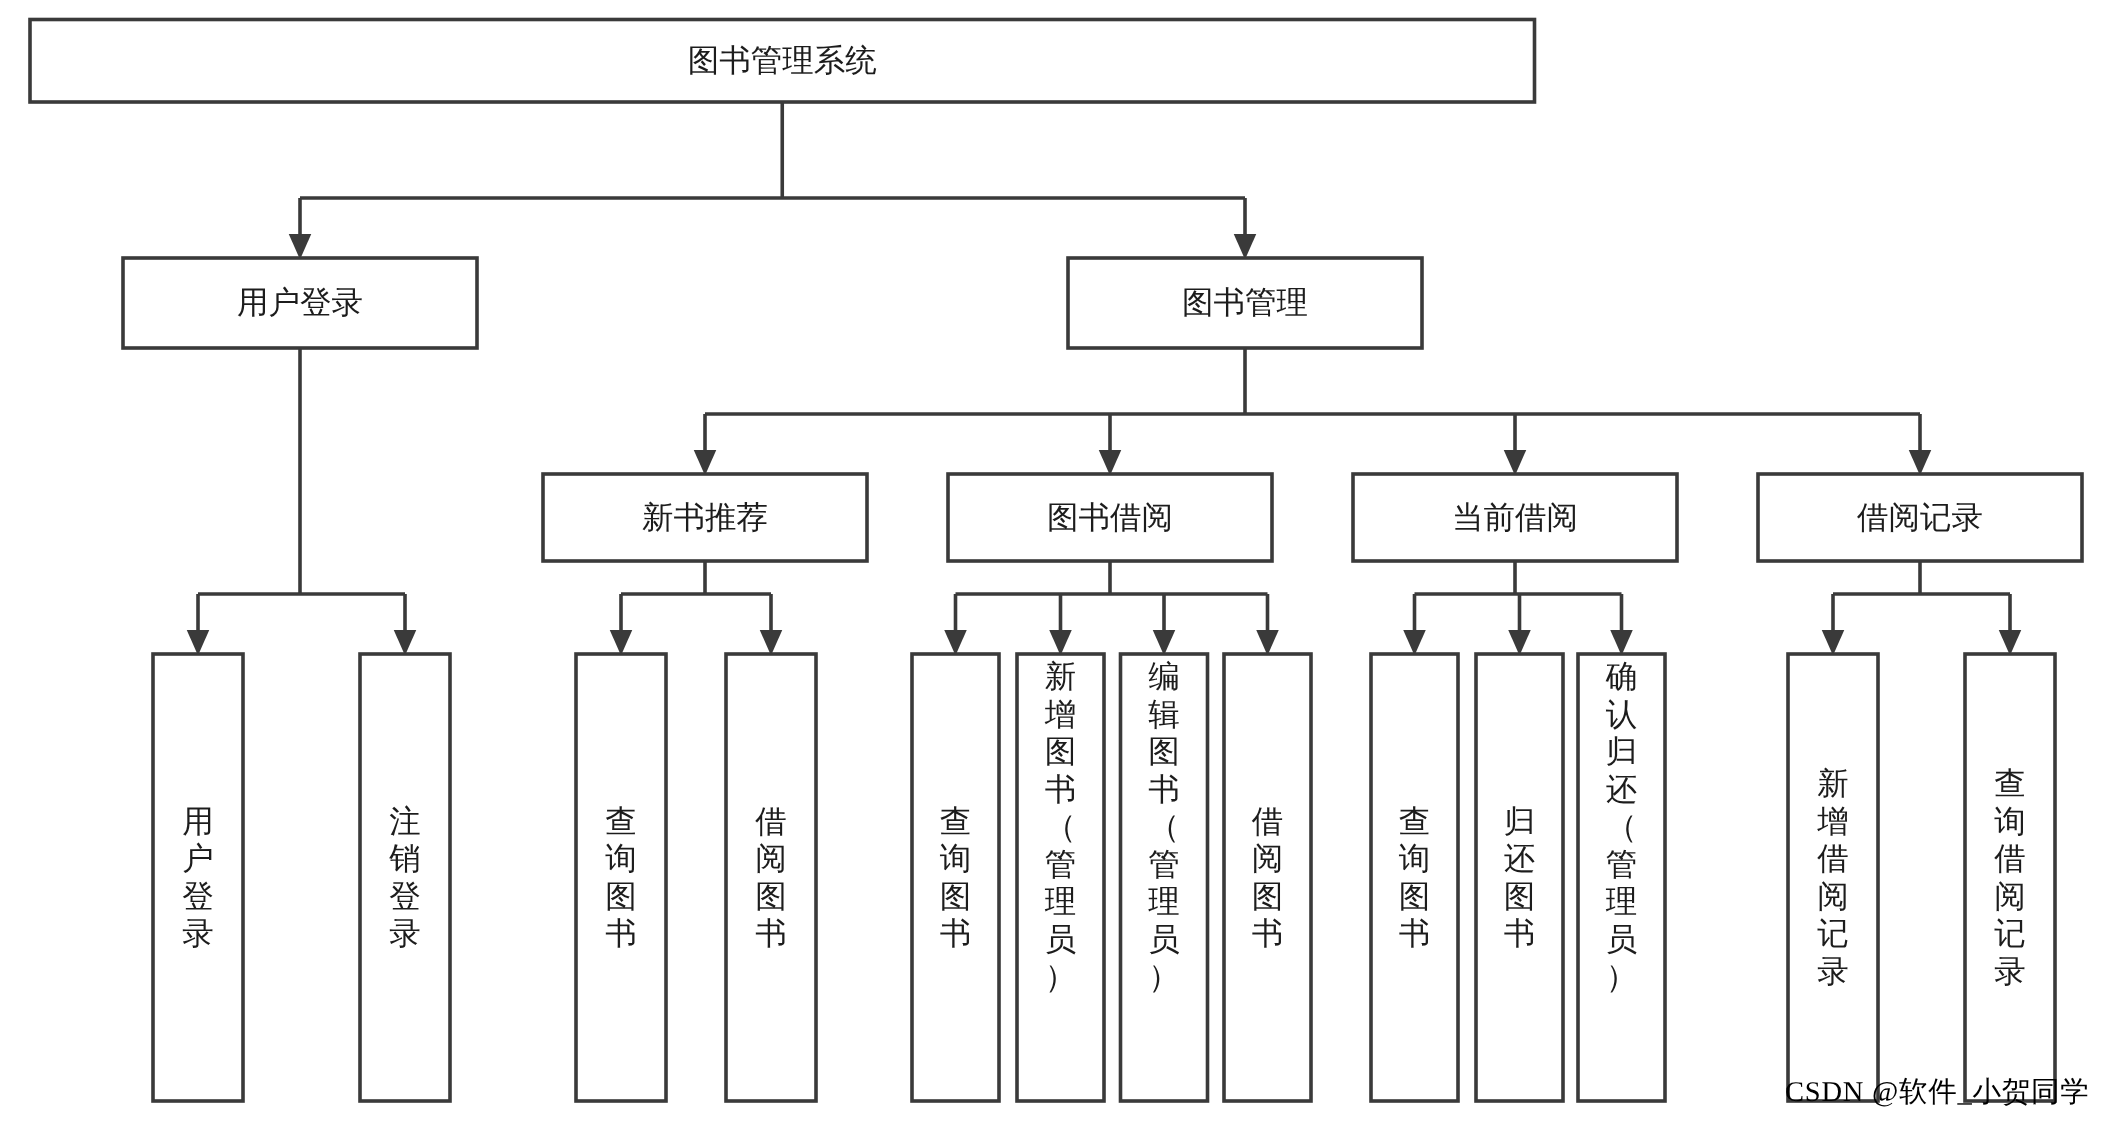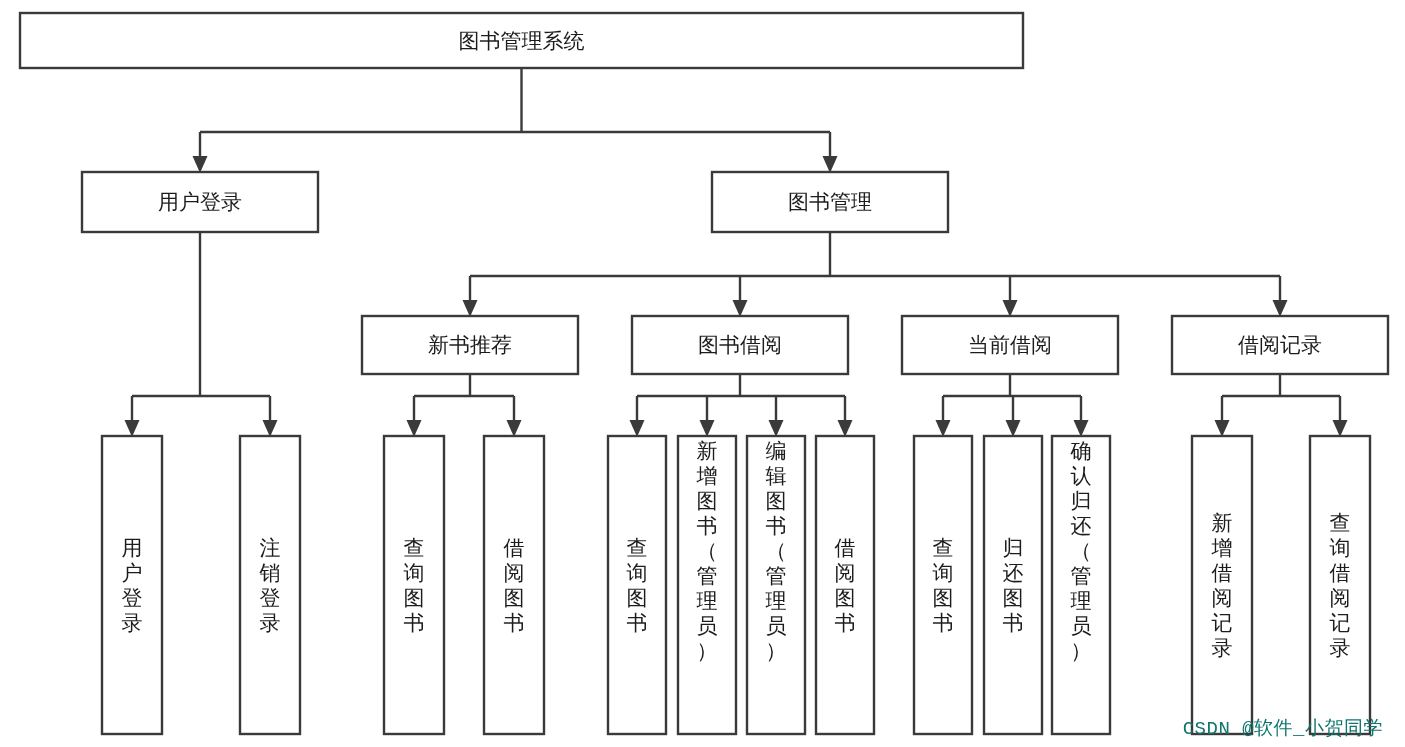--- a/index.html
+++ b/index.html
@@ -51,25 +51,25 @@
     dominant-baseline: middle;
   }
   .node-label-v {
     font-family: "DejaVu Sans", "Liberation Sans", sans-serif;
     font-size: 21px;
     fill: #1c1c1c;
     text-anchor: middle;
   }
   .watermark {
     position: absolute;
-    right: 22px;
+    right: 12px;
     bottom: 6px;
-    font-family: Liberation Mono, monospace;
+    font-family: Liberation Serif, serif;
     font-size: 19px;
-    color: #0f766e;
+    color: #000000;
     white-space: nowrap;
     letter-spacing: 0.5px;
     pointer-events: none;
   }
 </style>
 </head>
 <body>
 
 <div id="diagram-root">
   <svg id="flow-svg" viewBox="0 0 1405 747">

